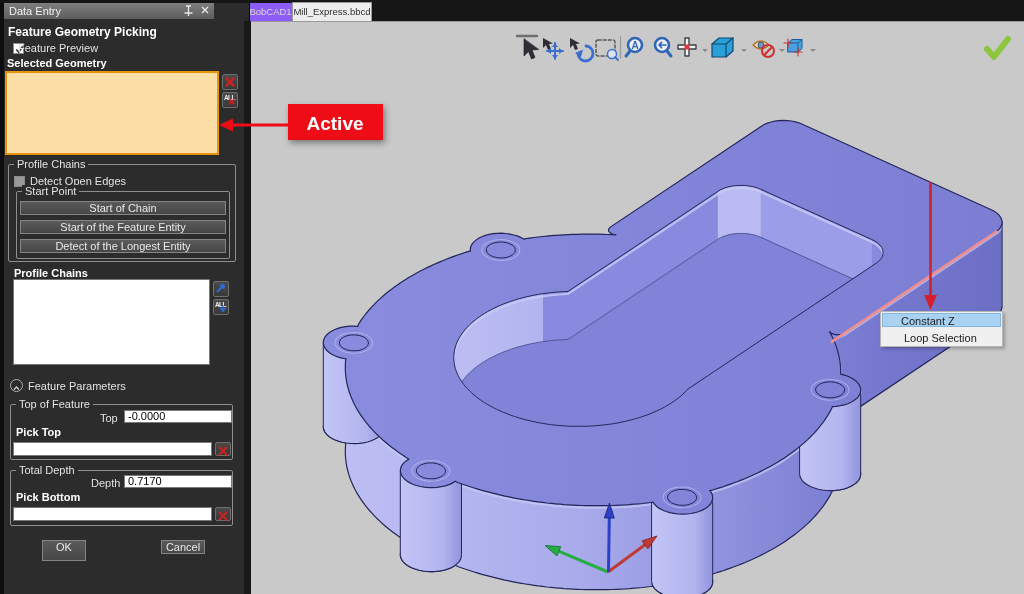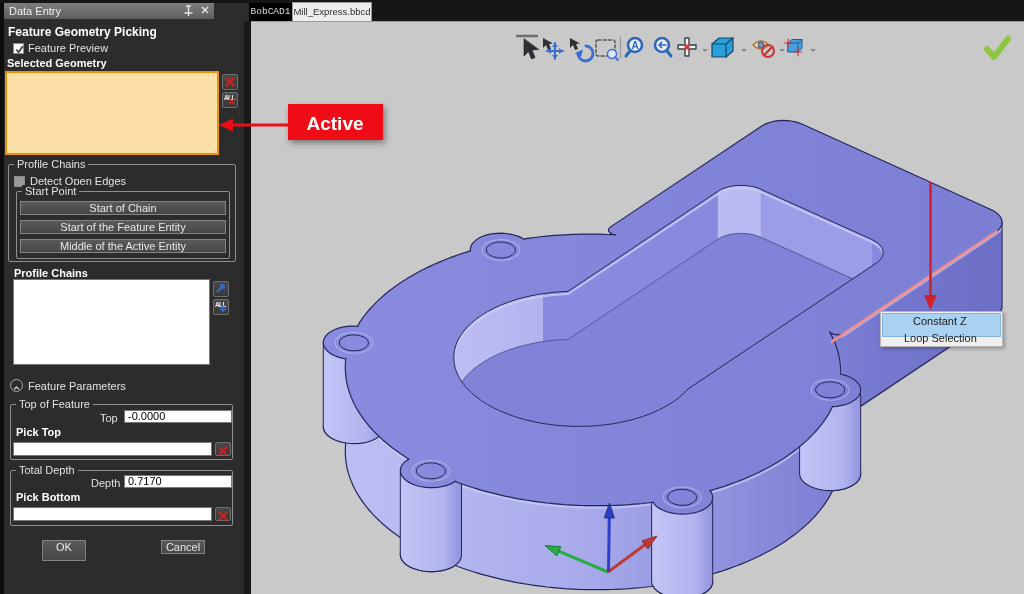--- a/index.html
+++ b/index.html
@@ -16,25 +16,25 @@
 .bold{font-weight:bold;color:#fff;font-size:11px}
 .lbl{color:#e2e2e2;font-size:11px}
 .grp{position:absolute;border:1px solid #8f8f8f;border-radius:2px}
 .grplbl{position:absolute;top:-7px;left:5px;background:#2c2c2c;padding:0 3px;color:#e2e2e2;font-size:11px;line-height:13px}
 .btn{position:absolute;background:linear-gradient(#5a5a5a,#474747);border:1px solid #848484;border-radius:0;color:#e8e8e8;font-size:11px;text-align:center}
 .inp{position:absolute;background:#fff;border:1px solid #787878;font-size:11px;color:#000;padding-left:3px;line-height:11px}
 .xbtn{position:absolute;background:linear-gradient(#4a4a4a,#383838);border:1px solid #6f6f6f;border-radius:2px}
 .cb{position:absolute;width:11px;height:11px;background:#fff;border:1px solid #8a8a8a}
 
 #cmenu{left:880px;top:311px;width:123px;height:36px;background:#f0f0f0;border:1px solid #b5b5b5;box-shadow:2px 2px 3px rgba(0,0,0,.25);font-size:11px}
-#cm1{position:absolute;left:1px;top:1px;width:119px;height:24px;background:#a9d1f2;border:1px solid #84b6dd;color:#1b1b1b;line-height:14px;padding-left:30px}
+#cm1{position:absolute;left:1px;top:1px;width:119px;height:14px;background:#a9d1f2;border:1px solid #84b6dd;color:#1b1b1b;line-height:14px;padding-left:18px}
 #cm2{position:absolute;left:3px;top:19px;width:117px;height:15px;color:#1b1b1b;line-height:15px;padding-left:20px}
 </style></head><body>
 <div class="abs" id="topstrip"></div>
-<div class="tab" style="left:248px;width:45px;background:#000000;font-family:Liberation Mono, monospace;">BobCAD1</div>
+<div class="tab" style="left:248px;width:45px;background:#8b5cf6;">BobCAD1</div>
 <div class="tab" style="left:292px;top:2px;width:80px;height:19px;background:#ededed;color:#2e2e2e;border:1px solid #9a9a9a;border-bottom:none;line-height:17px;">Mill_Express.bbcd</div>
 <div class="abs" id="viewport"></div>
 
 <svg class="abs" style="left:250px;top:21px" width="774" height="573" viewBox="250 21 774 573">
 <defs>
 <linearGradient id="wallg" x1="320" x2="1010" y1="0" y2="0" gradientUnits="userSpaceOnUse">
  <stop offset="0" stop-color="#bec0f4"></stop>
         <stop offset="0.2" stop-color="#b4b6f0"></stop>
  <stop offset="0.38" stop-color="#a8aaeb"></stop>
         <stop offset="0.52" stop-color="#989ae3"></stop>
@@ -188,21 +188,21 @@
   <path d="M24,3 l6,6 m0,-6 l-6,6"></path>
       </g>
     </svg>
 </div>
 <div class="abs bold" style="left:8px;top:25px;font-size:12px">Feature Geometry Picking</div>
 <div class="cb" style="left:13px;top:43px">
     <svg width="11" height="11" viewBox="0 0 12 12" style="display:block">
       <path d="M2.5,6 l2.6,3 l4.4,-6.5" stroke="#3a3a3a" stroke-width="1.8" fill="none"></path>
     </svg>
   </div>
-<div class="abs lbl" style="left:28px;top:42px">Feature Preview</div>
+<div class="abs lbl" style="left:18px;top:42px">Feature Preview</div>
 <div class="abs bold" style="left:7px;top:57px">Selected Geometry</div>
 <div class="abs" style="left:5px;top:71px;width:214px;height:84px;background:#fbdfa6;border:2px solid #e8930c"></div>
 <div class="xbtn" style="left:222px;top:74px;width:16px;height:16px">
  <svg width="14" height="14" viewBox="0 0 14 14">
       <path d="M3.5,3.5 l7,7 m0,-7 l-7,7" stroke="#c52222" stroke-width="2.6" stroke-linecap="round"></path>
     </svg></div>
 <div class="xbtn" style="left:222px;top:92px;width:16px;height:16px;color:#f2f2f2;font-size:6.5px;font-weight:bold">
 <span style="position:absolute;left:1px;top:1px;letter-spacing:-0.6px">ALL</span>
 <svg width="8" height="8" viewBox="0 0 9 9" style="position:absolute;right:1px;bottom:1px">
       <path d="M1.5,1.5 l5.5,5.5 m0,-5.5 l-5.5,5.5" stroke="#c02020" stroke-width="2.2"></path>
@@ -212,21 +212,21 @@
 <div class="grp" style="left:8px;top:164px;width:228px;height:98px">
     <span class="grplbl">Profile Chains</span>
   </div>
 <div class="cb" style="left:14px;top:176px;background:#9a9a9a"></div>
 <div class="abs lbl" style="left:30px;top:175px">Detect Open Edges</div>
 <div class="grp" style="left:16px;top:191px;width:214px;height:68px">
     <span class="grplbl">Start Point</span>
   </div>
 <div class="btn" style="left:20px;top:201px;width:206px;height:14px;line-height:13px">Start of Chain</div>
 <div class="btn" style="left:20px;top:220px;width:206px;height:14px;line-height:13px">Start of the Feature Entity</div>
-<div class="btn" style="left:20px;top:239px;width:206px;height:14px;line-height:13px">Middle of the Active Entity</div>
+<div class="btn" style="left:20px;top:239px;width:206px;height:14px;line-height:13px">Detect of the Longest Entity</div>
 <div class="abs bold" style="left:14px;top:267px">Profile Chains</div>
 <div class="abs" style="left:13px;top:279px;width:197px;height:86px;background:#fff;border:1px solid #777"></div>
 <div class="xbtn" style="left:213px;top:281px;width:16px;height:16px">
  <svg width="14" height="14" viewBox="0 0 14 14">
       <path d="M3,10 L10,3 M10,3 l-4,0.5 M10,3 l-0.5,4" stroke="#2b6fd4" stroke-width="2" fill="none"></path>
     </svg></div>
 <div class="xbtn" style="left:213px;top:299px;width:16px;height:16px;color:#f2f2f2;font-size:6.5px;font-weight:bold">
 <span style="position:absolute;left:1px;top:1px;letter-spacing:-0.6px">ALL</span>
 <svg width="8" height="8" viewBox="0 0 9 9" style="position:absolute;right:1px;bottom:1px">
       <path d="M4.5,0.5 l0,6 m-3,-3 l3,3.5 3,-3.5" stroke="#2b6fd4" stroke-width="1.7" fill="none"></path>

